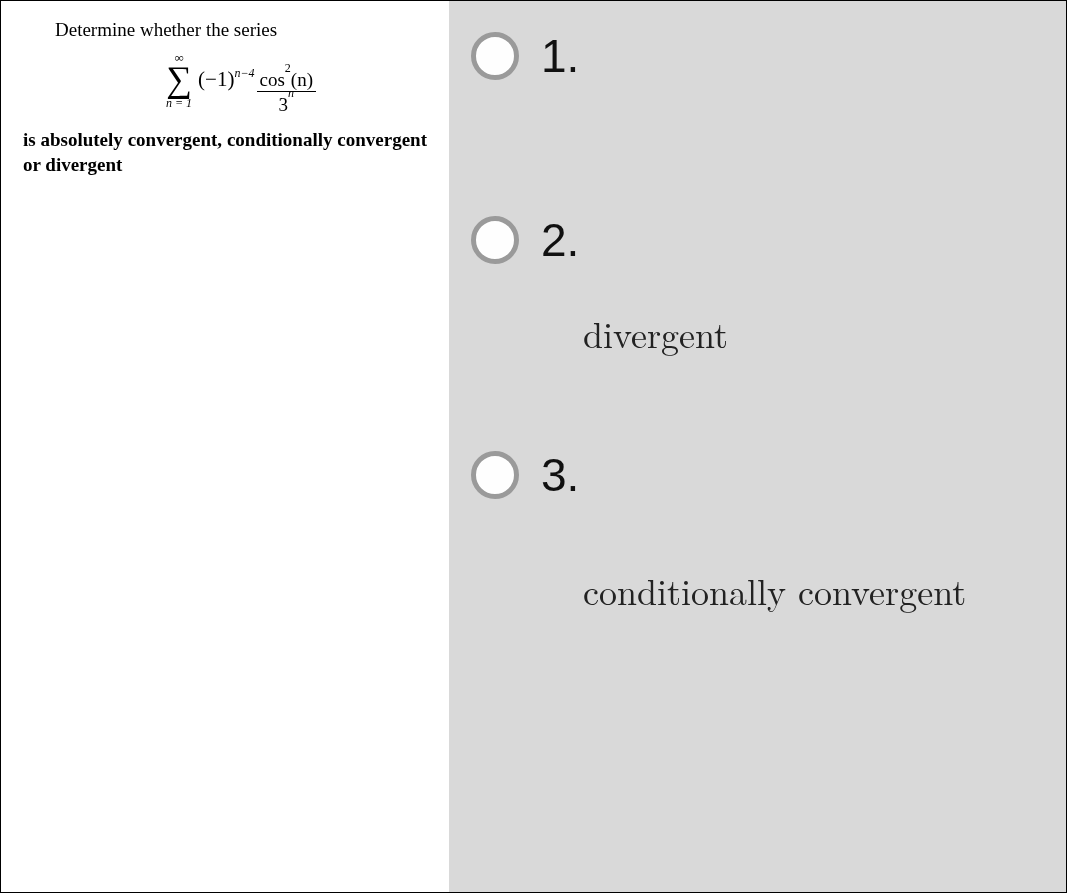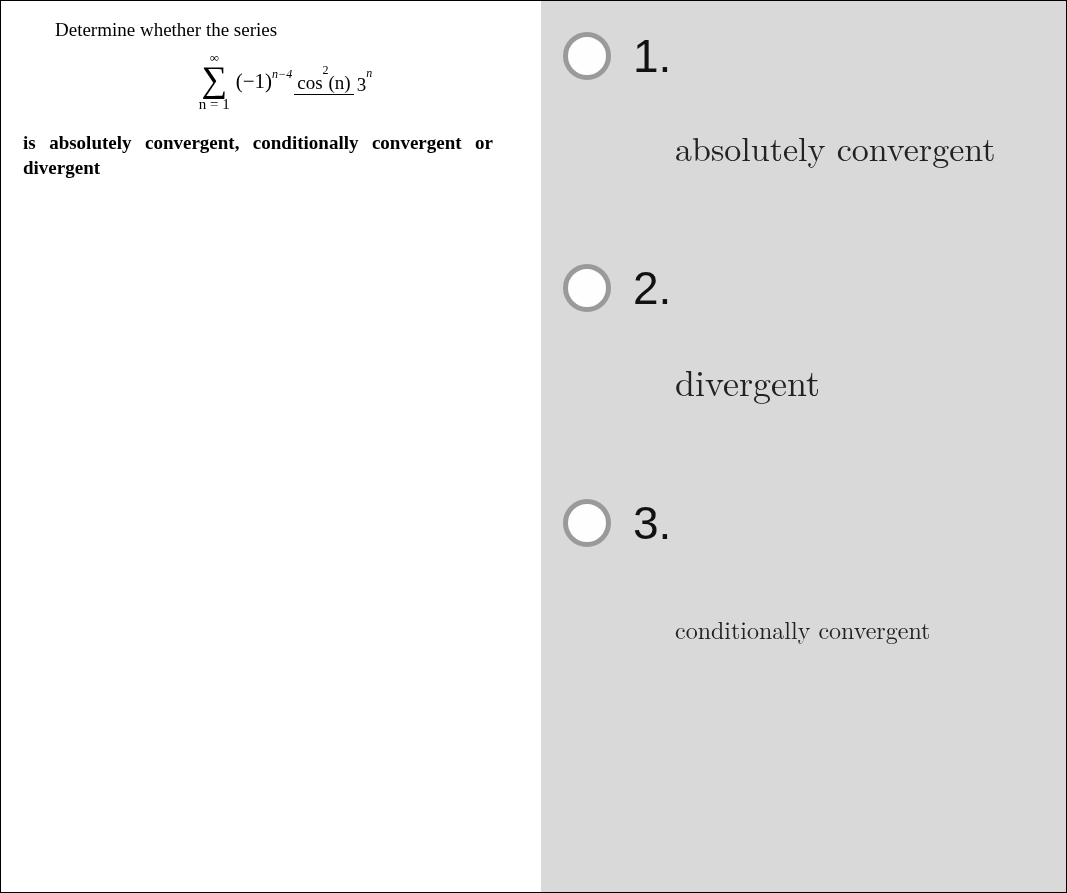--- a/index.html
+++ b/index.html
@@ -13,21 +13,21 @@
     color: #000000;
     overflow: hidden;
   }
   .page {
     display: flex;
     width: 100%;
     height: 100%;
     border: 1px solid #000;
   }
   .left-panel {
-    width: 540px;
+    width: 448px;
     padding: 18px 22px 18px 54px;
     background: #ffffff;
   }
   .right-panel {
     flex: 1;
     background: #d9d9d9;
     padding: 28px 32px 28px 22px;
     display: flex;
     flex-direction: column;
   }
@@ -54,45 +54,46 @@
     margin-right: 6px;
   }
   .sigma-top {
     font-size: 13px;
   }
   .sigma-sym {
     font-size: 36px;
     line-height: 0.85;
   }
   .sigma-bot {
-    font-size: 15px;
+    font-size: 12px;
+    font-style: italic;
     margin-top: 2px;
   }
   .term {
     display: inline-flex;
     align-items: center;
   }
   .base {
     font-size: 21px;
   }
   .sup {
     font-size: 12px;
     vertical-align: super;
     position: relative;
     top: -0.6em;
     font-style: italic;
   }
   .frac {
     display: inline-flex;
-    flex-direction: row;
+    flex-direction: column;
     align-items: center;
     margin-left: 2px;
     line-height: 1;
     position: relative;
-    top: 2px;
+    top: 12px;
   }
   .fnum, .fden {
     padding: 0 3px;
     font-size: 19px;
   }
   .fnum {
     border-bottom: 1.5px solid #000;
     padding-bottom: 2px;
   }
   .fden {
@@ -131,21 +132,21 @@
     font-size: 46px;
     color: #111;
   }
   .opt-text {
     font-family: "Latin Modern Roman", "Times New Roman", Georgia, serif;
     color: #222;
     padding-left: 112px;
   }
   .opt-text.size-1 { font-size: 34px; }
   .opt-text.size-2 { font-size: 36px; }
-  .opt-text.size-3 { font-size: 24px; }
+  .opt-text.size-3 { font-size: 36px; }
   .option.last { margin-bottom: 0; }
   .option.opt3 .option-head { margin-bottom: 62px; }
 </style>
 </head>
 <body>
 
 <div class="page">
 
   <div class="left-panel">
     <div class="prompt-intro">Determine whether the series</div>
@@ -175,21 +176,20 @@
     <div class="prompt-tail">is absolutely convergent, conditionally convergent or divergent</div>
   </div>
 
   <div class="right-panel">
 
     <div class="option">
       <div class="option-head">
         <div class="radio"></div>
         <div class="opt-num">1.</div>
       </div>
-      <div class="opt-text size-1">absolutely convergent</div>
     </div>
 
     <div class="option">
       <div class="option-head">
         <div class="radio"></div>
         <div class="opt-num">2.</div>
       </div>
       <div class="opt-text size-2">divergent</div>
     </div>
 

